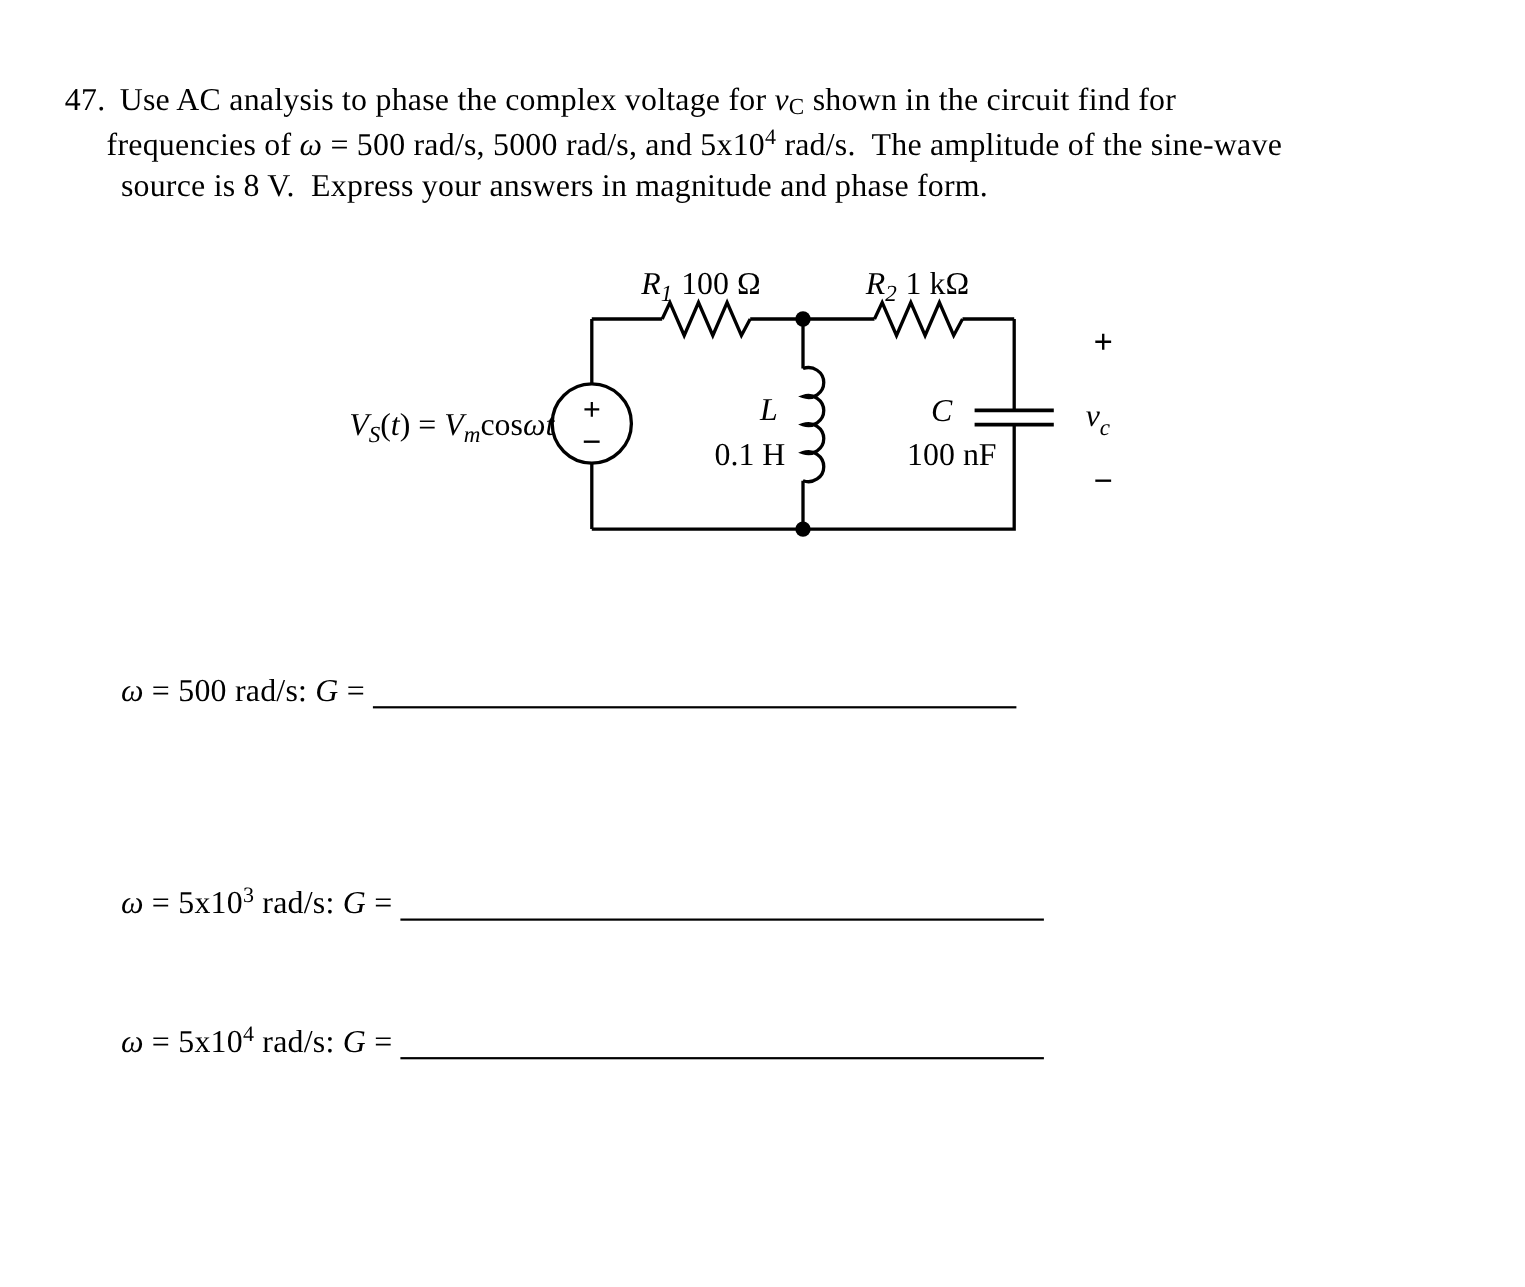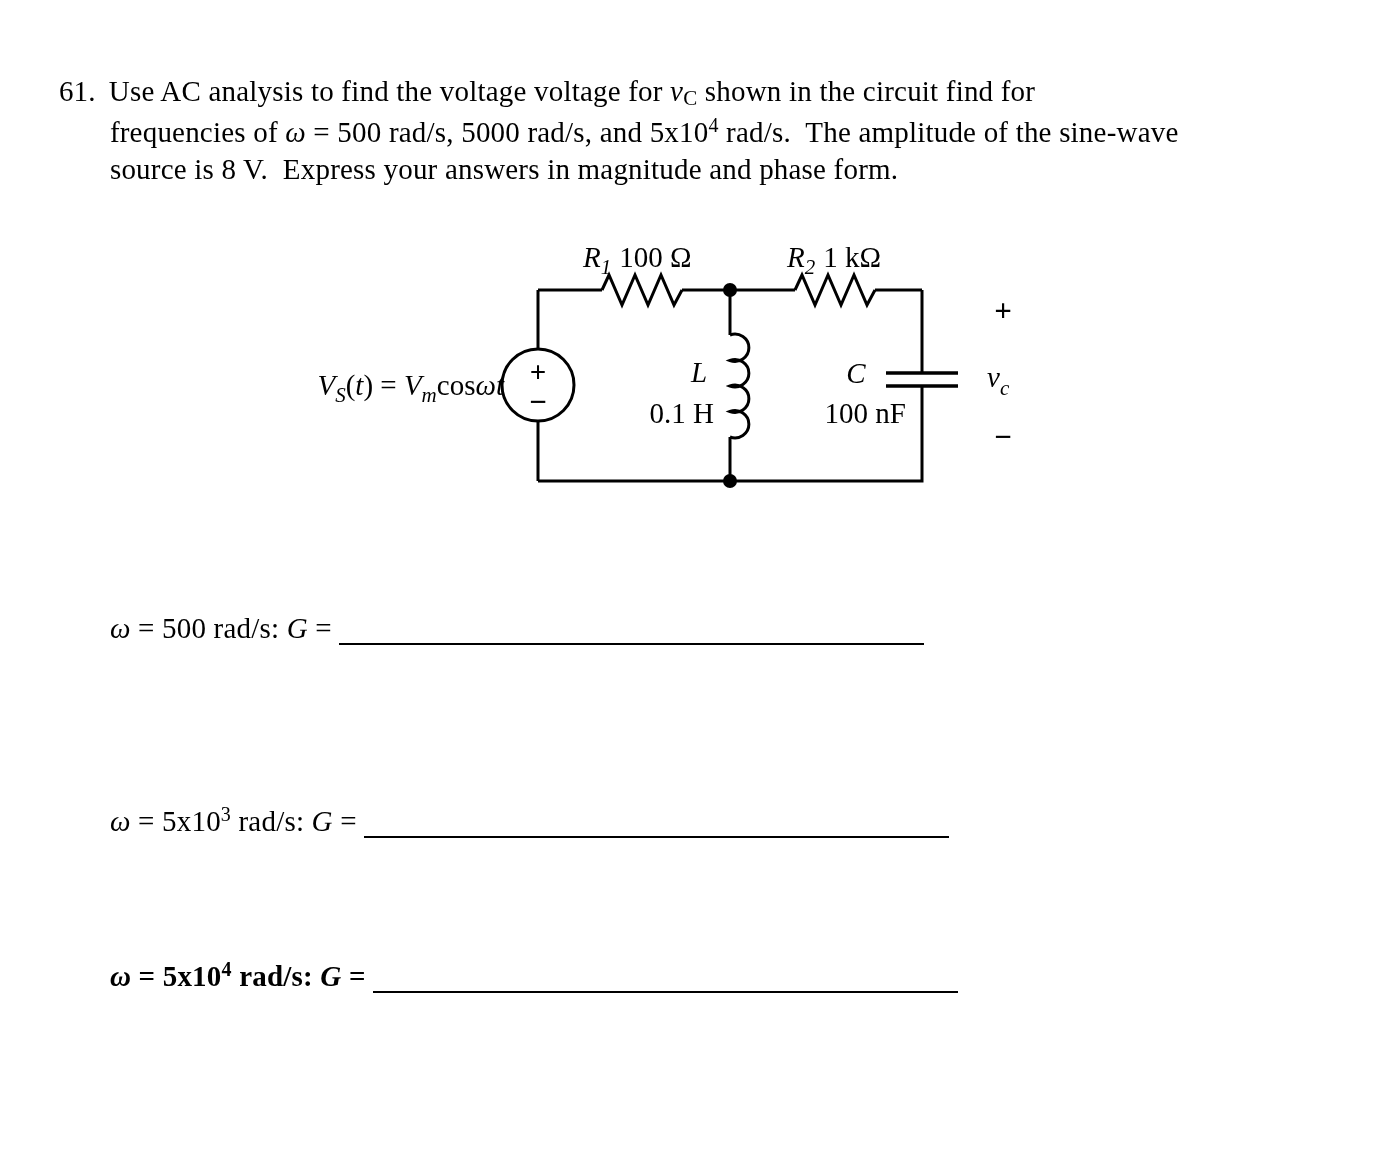--- a/index.html
+++ b/index.html
@@ -36,23 +36,23 @@
   svg text {
     font-family:"Liberation Serif", serif;
     fill:#000;
   }
   .sv-it { font-style:italic; }
 </style>
 </head>
 <body>
 
 <div class="abs ptext" style="left:44px; top:42px;">
-  <span class="prob-num">61.</span><span>Use AC analysis to find the voltage voltage for </span><span class="it">v</span><span class="sub-c">C</span><span> shown in the circuit find for</span>
+  <span class="prob-num">47.</span><span>Use AC analysis to phase the complex voltage for </span><span class="it">v</span><span class="sub-c">C</span><span> shown in the circuit find for</span>
 </div>
-<div class="abs ptext" style="left:95px; top:81px;">
+<div class="abs ptext" style="left:82px; top:81px;">
   <span>frequencies of </span><span class="it">ω</span><span> = 500 rad/s, 5000 rad/s, and 5x10</span><span class="sup-s">4</span><span> rad/s.  The amplitude of the sine-wave</span>
 </div>
 <div class="abs ptext" style="left:95px; top:120px;">
   <span>source is 8 V.  Express your answers in magnitude and phase form.</span>
 </div>
 
 <svg class="abs" style="left:0; top:0;" width="1386" height="560" viewBox="0 0 1386 560">
 
   <path d="M538,290 H602 M682,290 H795 M875,290 H922 M922,290 V373 M922,386 V481 H538 M538,481 V421 M538,349 V290 M730,290 V335 M730,437 V481" fill="none" stroke="#000" stroke-width="3"></path>
 
@@ -90,15 +90,15 @@
 </svg>
 
 <div class="ans-row" style="top:577px;">
   <span class="it">ω</span><span> = 500</span><span class="sup-s"></span><span> rad/s: </span><span class="it">G</span><span> = </span><span class="blank-line"></span>
 </div>
 
 <div class="ans-row" style="top:770px;">
   <span class="it">ω</span><span> = 5x10</span><span class="sup-s">3</span><span> rad/s: </span><span class="it">G</span><span> = </span><span class="blank-line"></span>
 </div>
 
-<div class="ans-row" style="top:925px;font-weight:bold;">
+<div class="ans-row" style="top:896px;">
   <span class="it">ω</span><span> = 5x10</span><span class="sup-s">4</span><span> rad/s: </span><span class="it">G</span><span> = </span><span class="blank-line"></span>
 </div>
 
 </body></html>

